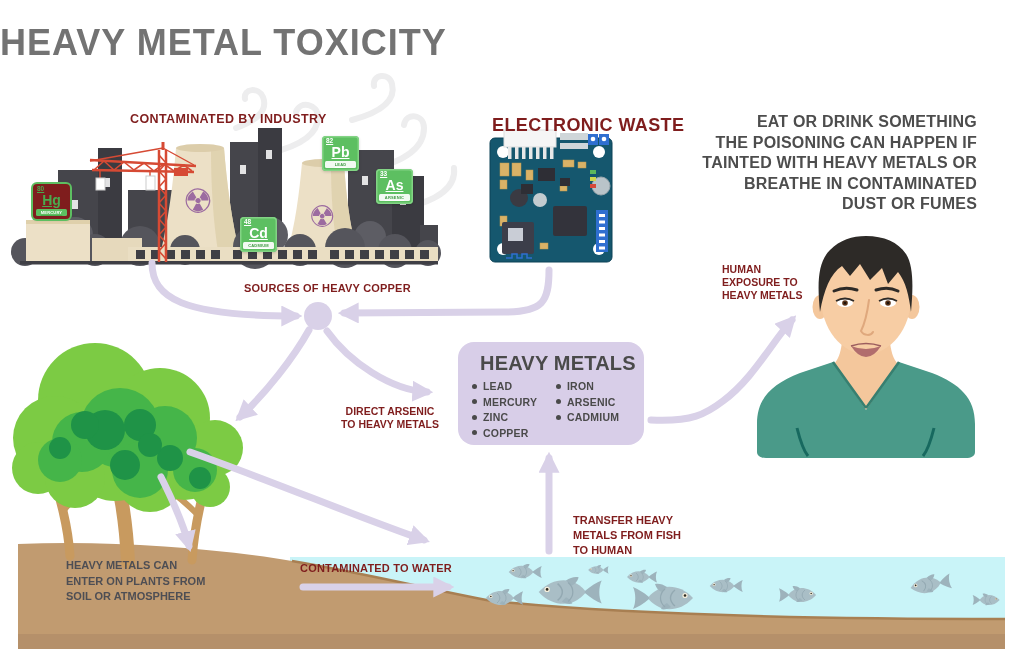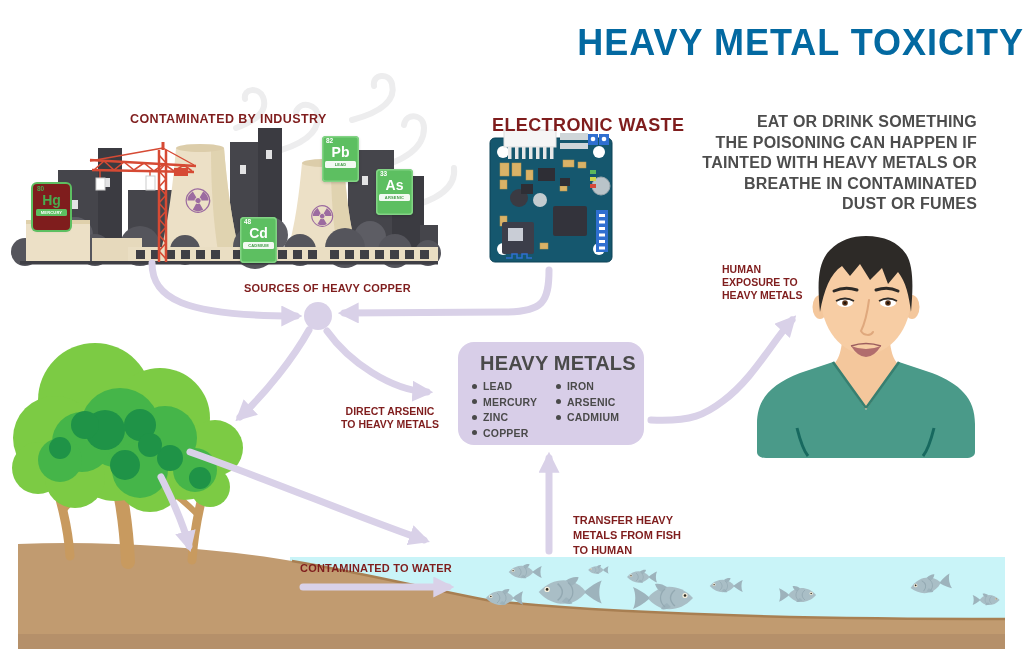--- a/index.html
+++ b/index.html
@@ -1,19 +1,19 @@
 <!DOCTYPE html>
 <html><head>
 <meta charset="utf-8">
 <style>
   html,body{margin:0;padding:0;background:#fff;}
   .stage{position:relative;width:1024px;height:669px;background:#ffffff;overflow:hidden;
          font-family:"Liberation Sans",sans-serif;}
-  .main-title{position:absolute;top:22px;left:0;width:100%;margin:0;text-align:right;
-              font-size:36px;font-weight:700;letter-spacing:1px;color:#0369a1;}
+  .main-title{position:absolute;top:22px;left:0;width:100%;margin:0;text-align:left;
+              font-size:36px;font-weight:700;letter-spacing:1px;color:#737373;}
   svg.illus{position:absolute;left:0;top:0;z-index:1;}
   .label{position:absolute;z-index:3;font-weight:700;color:#7f1d1d;}
   .lbl-industry{left:130px;top:112px;font-size:12.5px;letter-spacing:.4px;}
   .lbl-ewaste{left:492px;top:115px;font-size:18px;letter-spacing:.4px;}
   .lbl-poison{right:47px;top:112px;width:340px;text-align:right;font-size:16px;
               line-height:20.5px;color:#4d4d4d;letter-spacing:.2px;}
   .lbl-sources{left:244px;top:282px;font-size:11px;letter-spacing:.2px;}
   .lbl-direct{left:338px;top:405px;width:104px;text-align:center;font-size:10.5px;line-height:13px;}
   .lbl-human{left:722px;top:263px;font-size:10.5px;line-height:13px;}
   .lbl-plants{left:66px;top:558px;font-size:11px;line-height:15.5px;color:#4e4e54;}
@@ -23,21 +23,21 @@
   .hm-box{position:absolute;left:458px;top:342px;width:186px;height:103px;z-index:3;
           background:#d8cee8;border-radius:16px;box-sizing:border-box;padding:10px 0 0 14px;}
   .hm-title{margin:0 0 5px 8px;font-size:20px;font-weight:700;color:#4a4a4a;letter-spacing:.2px;}
   .hm-cols{display:flex;}
   .hm-col{list-style:none;margin:0;padding:0;}
   .hm-col.c1{width:84px;}
   .hm-col li{display:flex;align-items:center;font-size:10.5px;font-weight:700;color:#4a4a4a;
              margin-bottom:3.5px;letter-spacing:.2px;}
   .dot{width:5px;height:5px;border-radius:50%;background:#4a4a4a;margin-right:6px;flex:0 0 auto;}
   
-  .badge{position:absolute;z-index:4;width:37px;border-radius:4px;padding-bottom:14px;}
+  .badge{position:absolute;z-index:4;width:37px;border-radius:4px;padding-bottom:3px;text-decoration:underline;}
   .badge .num{display:block;font-size:6.5px;font-weight:700;text-align:left;padding:2px 0 0 4px;line-height:1;}
   .badge .sym{display:block;font-size:14px;font-weight:700;line-height:1.05;text-align:center;}
   .badge .name{display:block;margin:2px 3px 0;font-size:4px;font-weight:700;text-align:center;
                border-radius:1.5px;padding:1.5px 0;letter-spacing:.2px;line-height:1;}
   .badge.solid{background:#5dbf61;color:#fff;box-shadow:inset 0 0 0 1.5px #83d485,0 1px 3px rgba(0,0,0,.18);}
   .badge.solid .name{background:rgba(255,255,255,.92);color:#3f9a43;}
   .badge.light{background:#7f1d1d;color:#4aa94e;box-shadow:0 0 0 2px #5dbf61,0 1px 3px rgba(0,0,0,.18);}
   .badge.light .name{background:#5dbf61;color:#fff;}
   .badge.hg{left:33px;top:184px;}
   .badge.pb{left:322px;top:136px;}
@@ -341,20 +341,25 @@
     <div>DIRECT ARSENIC</div>
     <div>TO HEAVY METALS</div>
   </div>
 
   <div class="label lbl-human">
     <div>HUMAN</div>
     <div>EXPOSURE TO</div>
     <div>HEAVY METALS</div>
   </div>
 
+  <div class="label lbl-plants">
+    <div>HEAVY METALS CAN</div>
+    <div>ENTER ON PLANTS FROM</div>
+    <div>SOIL OR ATMOSPHERE</div>
+  </div>
 
   <div class="label lbl-water">CONTAMINATED TO WATER</div>
 
   <div class="label lbl-transfer">
     <div>TRANSFER HEAVY</div>
     <div>METALS FROM FISH</div>
     <div>TO HUMAN</div>
   </div>
 
   <div class="hm-box">

